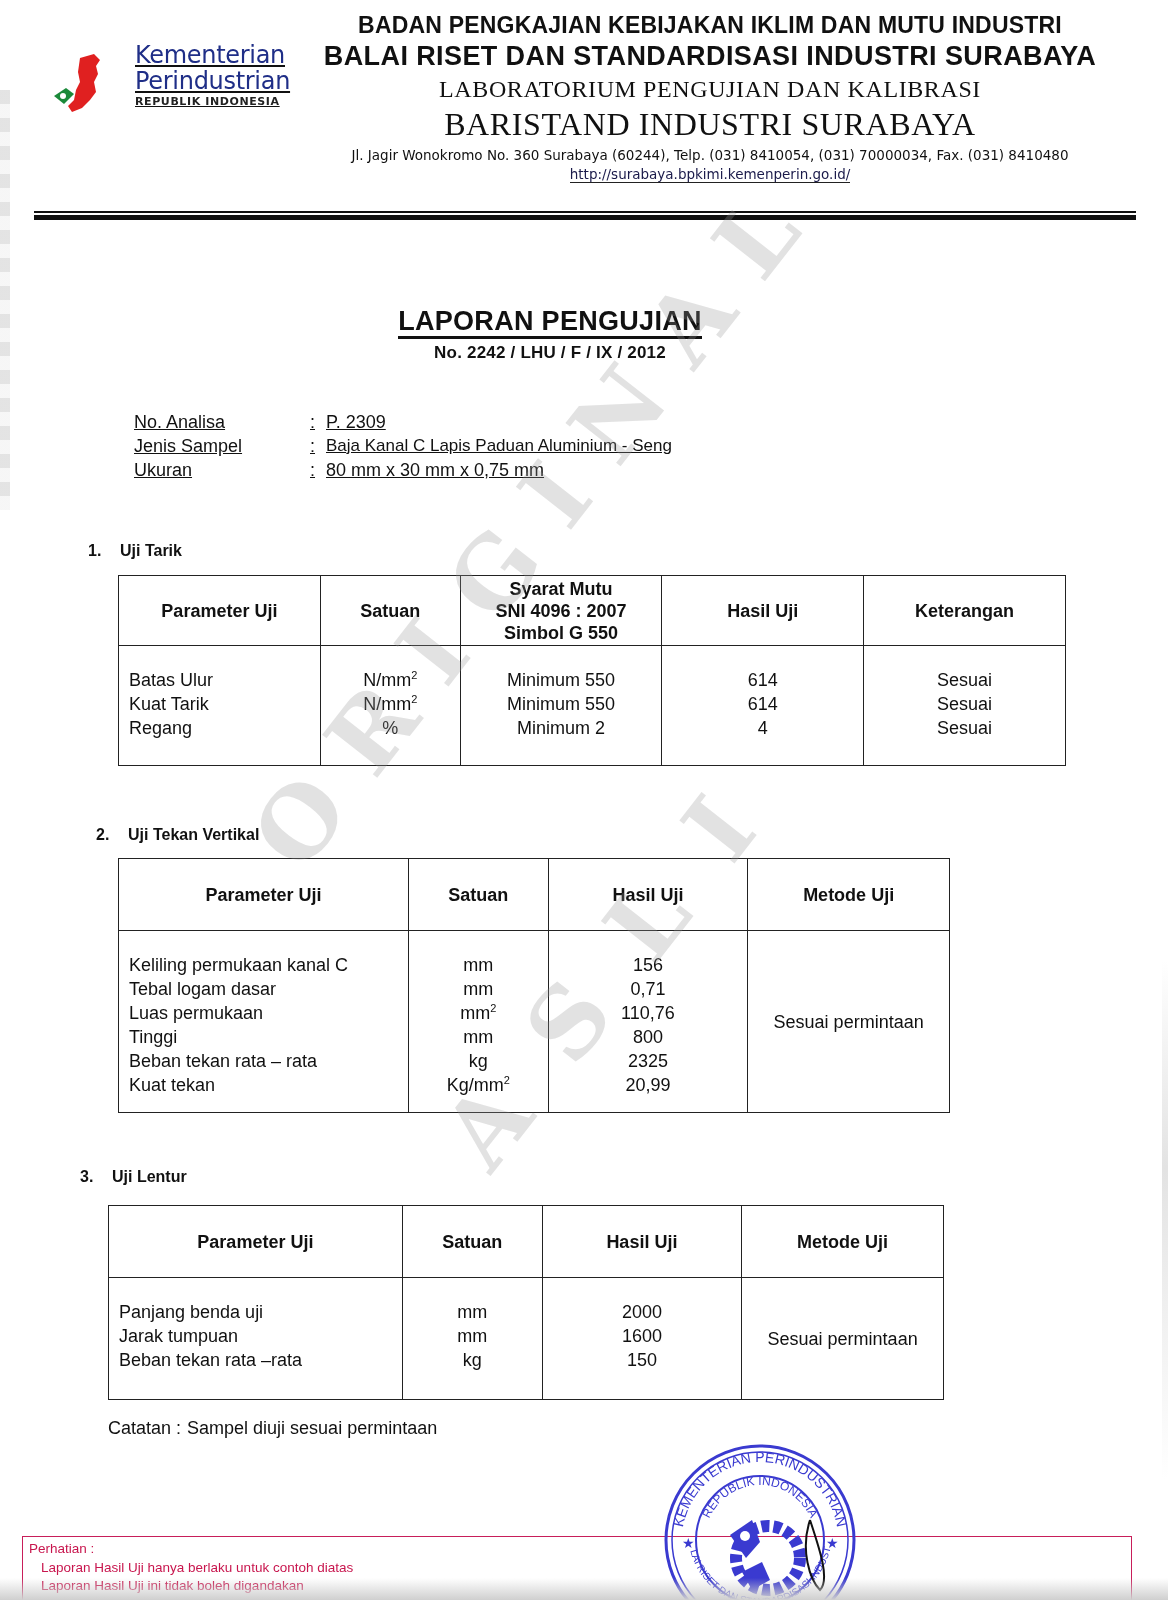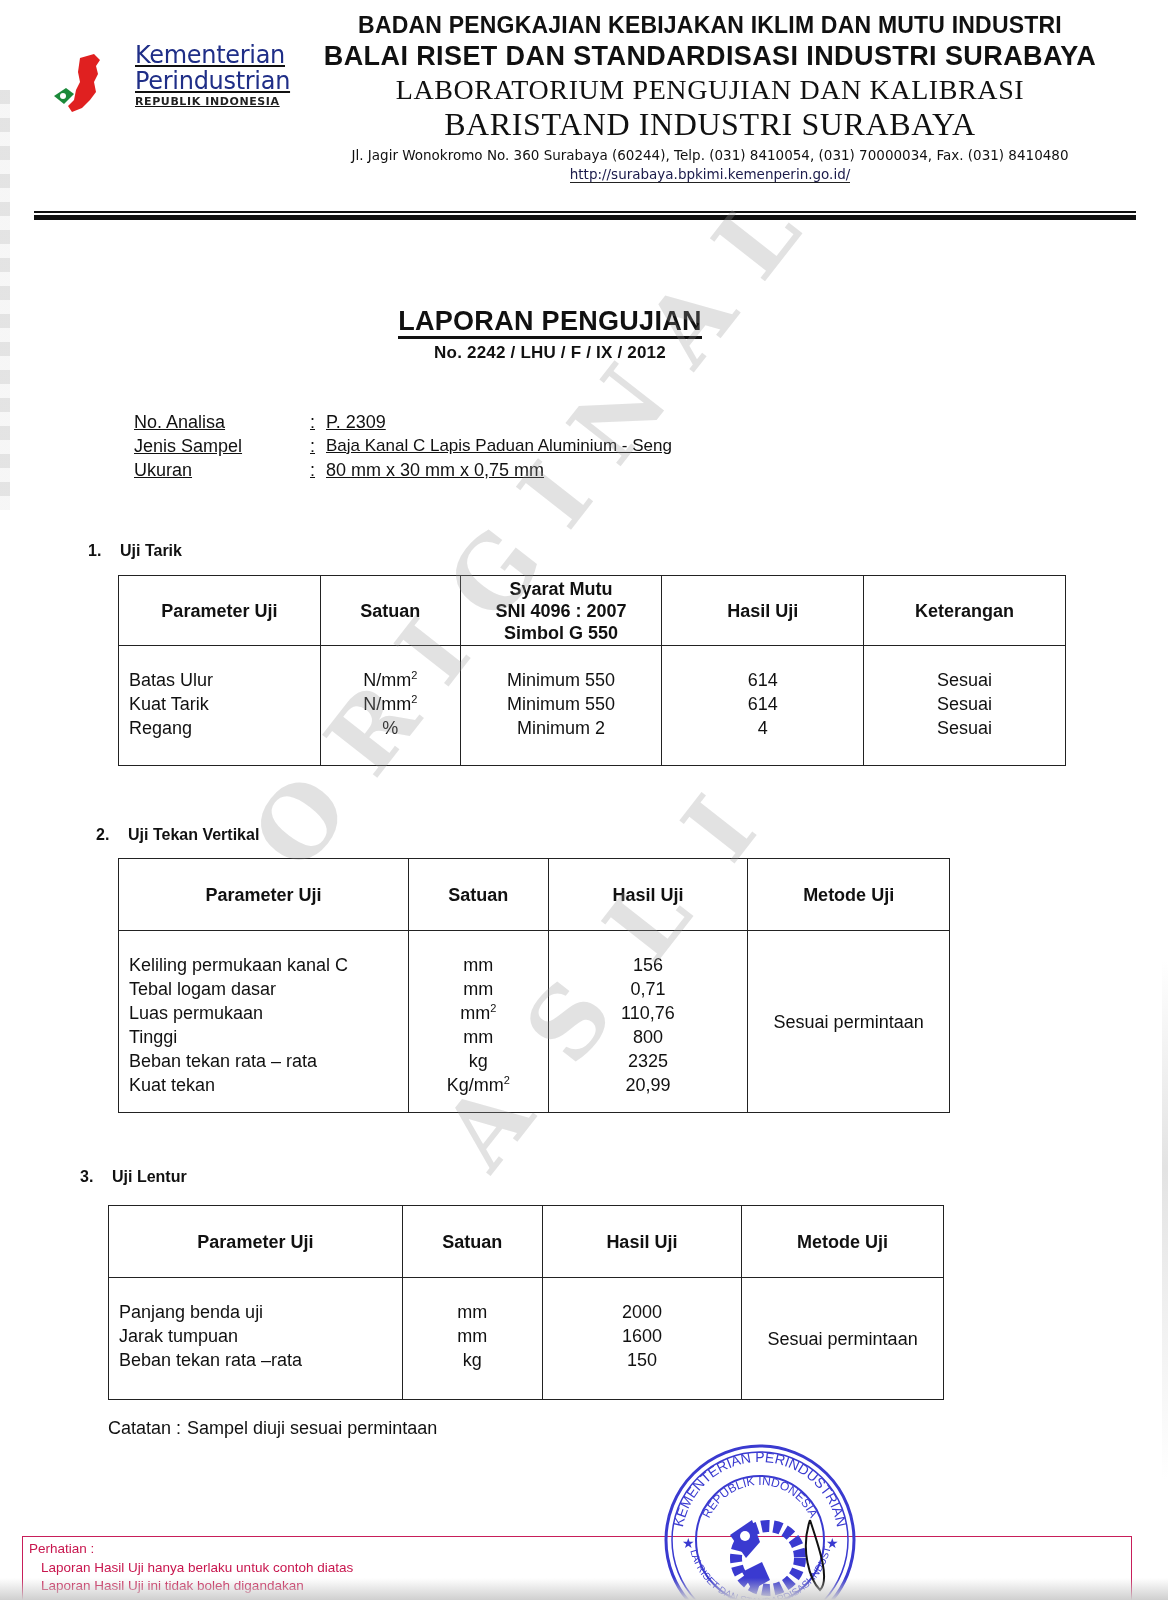--- a/index.html
+++ b/index.html
@@ -17,21 +17,21 @@
   
   .logo { position: absolute; left: 50px; top: 42px; width: 260px; height: 80px; }
   .logo-mark { position: absolute; left: 0; top: 10px; width: 70px; height: 66px; }
   .logo-text { position: absolute; left: 85px; top: 0; text-decoration: underline; }
   .logo-line1, .logo-line2 { font-family: "DejaVu Sans", sans-serif; font-size: 24px; color: #1f2e87; line-height: 26px; letter-spacing: -0.3px; }
   .logo-line3 { font-family: "DejaVu Sans", sans-serif; font-size: 11px; font-weight: bold; color: #222; letter-spacing: 0.6px; margin-top: 1px; }
 
   .header-block { position: absolute; left: 300px; top: 10px; width: 820px; text-align: center; }
   .h-line1 { font-family: "Liberation Sans", sans-serif; font-weight: bold; font-size: 23px; line-height: 30px; letter-spacing: 0.2px; }
   .h-line2 { font-family: "Liberation Sans", sans-serif; font-weight: bold; font-size: 27px; line-height: 32px; letter-spacing: 0.4px; }
-  .h-line3 { font-family: "Liberation Serif", serif; font-size: 28px; line-height: 35px; letter-spacing: 0.6px; }
+  .h-line3 { font-family: "Liberation Serif", serif; font-size: 24px; line-height: 35px; letter-spacing: 0.6px; }
   .h-line4 { font-family: "Liberation Serif", serif; font-size: 32px; line-height: 34px; letter-spacing: 0.6px; }
   .h-address { font-family: "DejaVu Sans", sans-serif; font-size: 13.5px; line-height: 20px; margin-top: 4px; }
   .h-url { font-family: "DejaVu Sans", sans-serif; font-size: 13.5px; line-height: 18px; color: #1a1a4a; }
   .h-url span { border-bottom: 1px solid #222; }
 
   .rule-thin { position: absolute; left: 34px; top: 211px; width: 1102px; height: 2px; background: #111; }
   .rule-thick { position: absolute; left: 34px; top: 215px; width: 1102px; height: 5px; background: #111; }
 
   
   .title-block { position: absolute; left: 0; top: 306px; width: 1100px; text-align: center; padding-left: 0; }

